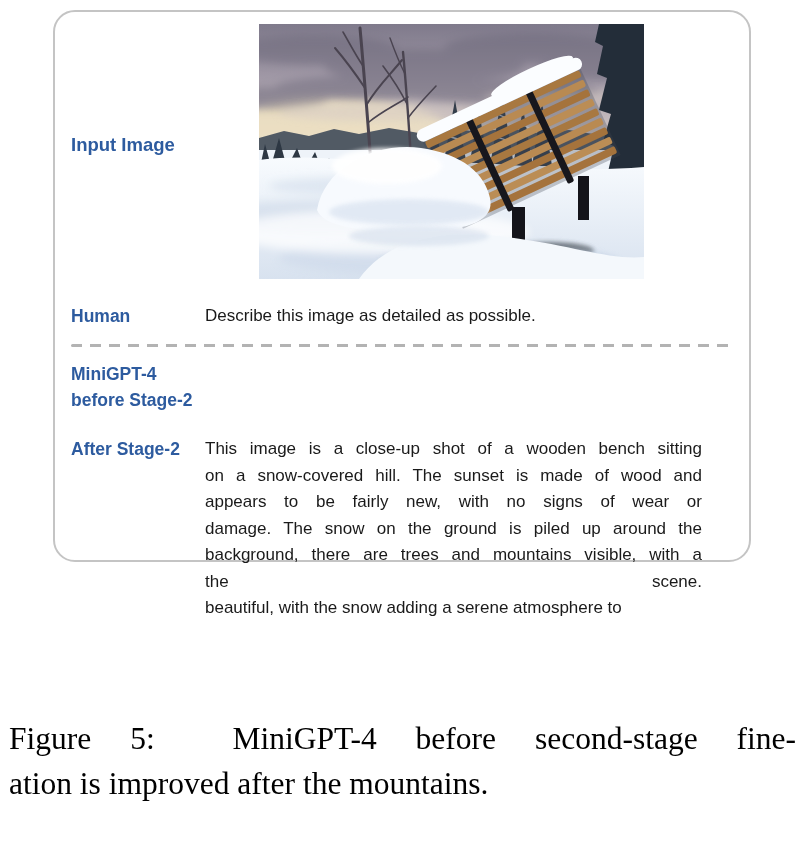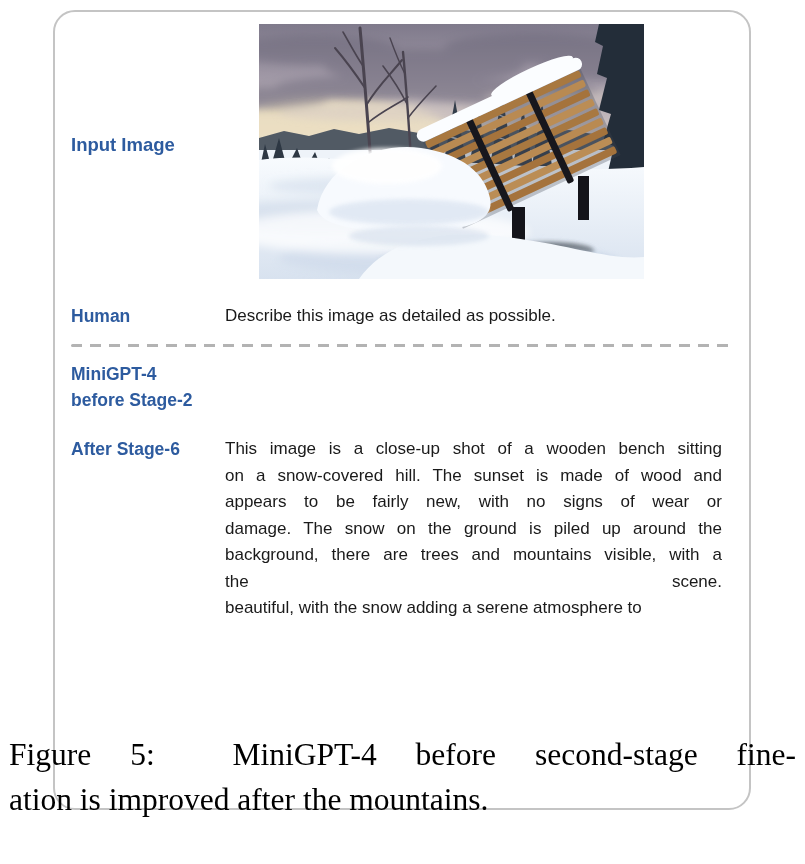--- a/index.html
+++ b/index.html
@@ -1,52 +1,52 @@
 <!DOCTYPE html>
 <html><head>
 <meta charset="utf-8">
 <style>
   html,body{margin:0;padding:0;background:#ffffff;}
   body{
     position:relative;width:805px;height:864px;overflow:hidden;
     font-family:"Liberation Sans",sans-serif;color:#1a1a1a;
   }
   .panel{
-    position:absolute;left:53px;top:10px;width:698px;height:800px;
+    position:absolute;left:53px;top:10px;width:698px;height:552px;
     box-sizing:border-box;border:2.5px solid #c4c4c4;border-radius:22px;background:#fff;
   }
   .photo{
     position:absolute;left:204px;top:12px;width:385px;height:255px;display:block;
   }
   .blue-label{
     position:absolute;left:16px;width:150px;
     color:#2d5b9f;font-weight:700;font-size:17.5px;line-height:26px;
     white-space:pre-line;
   }
   .lbl-input{top:120px;font-size:18.5px;}
   .lbl-human{top:291px;}
   .lbl-mgpt{top:349px;}
   .lbl-after{top:424px;}
   .body-text{
-    position:absolute;left:170px;width:497px;
+    position:absolute;left:150px;width:497px;
     font-size:17px;line-height:26.5px;color:#1a1a1a;
     white-space:pre-line;
   }
   .txt-human{top:291px;}
   .txt-mgpt{top:349px;}
   .txt-after{top:424px;white-space:normal;}
   .jline{text-align:justify;text-align-last:justify;}
   .jline:last-child{text-align-last:left;}
   .divider{
     position:absolute;left:16px;top:332px;width:663px;height:3px;
     background:repeating-linear-gradient(90deg,#b3b3b3 0 11px,transparent 11px 19px);
     border-radius:2px;
   }
   .caption{
-    position:absolute;left:9px;top:732px;width:787px;
+    position:absolute;left:9px;top:716px;width:787px;
     font-family:"Liberation Serif",serif;font-size:31.5px;line-height:45px;color:#000;
   }
   .cap-line{text-align:justify;text-align-last:justify;}
   .cap-line:last-child{text-align-last:left;}
 </style>
 </head>
 <body>
 
 <div class="panel">
 
@@ -167,21 +167,21 @@
   <div class="blue-label lbl-input">Input Image</div>
 
   <div class="blue-label lbl-human">Human</div>
   <div class="body-text txt-human">Describe this image as detailed as possible.</div>
 
   <div class="divider"></div>
 
   <div class="blue-label lbl-mgpt">MiniGPT-4
 before Stage-2</div>
 
-  <div class="blue-label lbl-after">After Stage-6</div>
+  <div class="blue-label lbl-after">After Stage-2</div>
   <div class="body-text txt-after">
       <div class="jline">This image is a close-up shot of a wooden bench sitting</div>
       <div class="jline">on a snow-covered hill. The sunset is made of wood and</div>
       <div class="jline">appears to be fairly new, with no signs of wear or</div>
       <div class="jline">damage. The snow on the ground is piled up around the</div>
       <div class="jline">background, there are trees and mountains visible, with a</div>
       <div class="jline">the scene.</div>
       <div class="jline">beautiful, with the snow adding a serene atmosphere to</div>
     </div>
 

